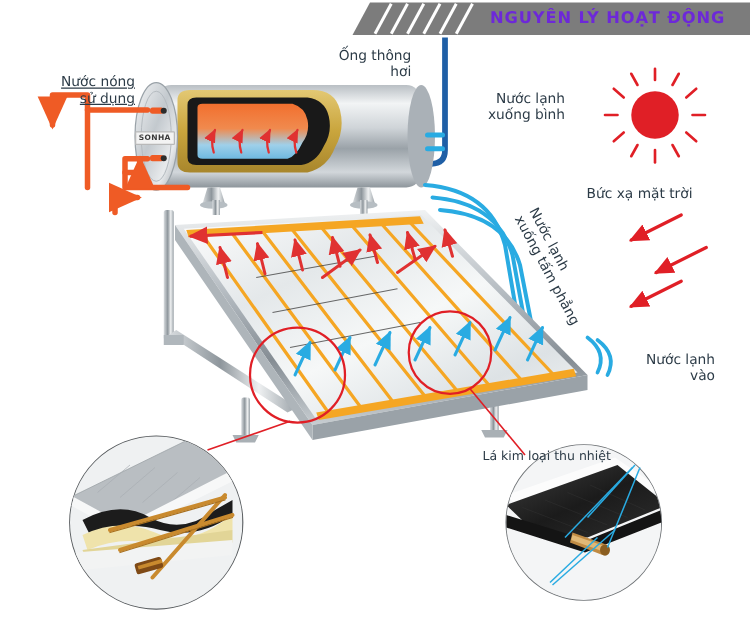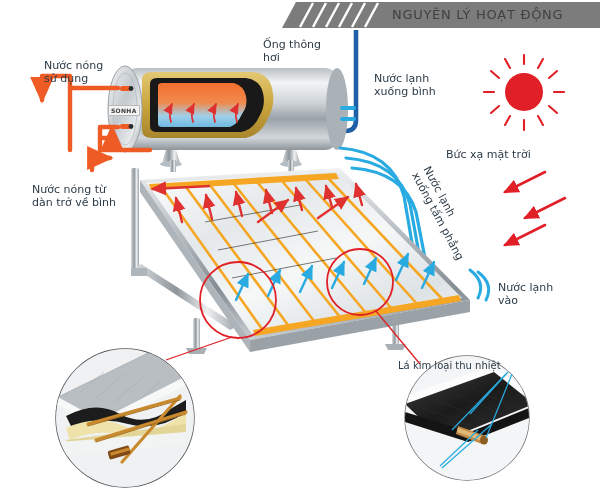--- a/index.html
+++ b/index.html
@@ -1,23 +1,23 @@
 <!DOCTYPE html>
 <html><head>
 <meta charset="utf-8">
 <style>
   html,body{margin:0;padding:0;background:#ffffff;}
   body{width:600px;height:504px;position:relative;overflow:hidden;
        font-family:"DejaVu Sans","Liberation Sans",sans-serif;}
   #stage{position:absolute;left:0;top:0;width:600px;height:504px;background:#fff;}
   #stage svg{position:absolute;left:0;top:0;}
   .lbl{position:absolute;color:#2c3b47;font-size:11px;line-height:13px;
-       text-align:left;white-space:pre-line;font-family:"DejaVu Sans","Liberation Sans",sans-serif;}
-  .lbl.sm{font-size:10px;line-height:12px;margin-left:12px;}
-  #banner-text{position:absolute;color:#404040;font-size:13px;font-weight:normal;
+       text-align:right;white-space:pre-line;font-family:"DejaVu Sans","Liberation Sans",sans-serif;}
+  .lbl.sm{font-size:10px;line-height:12px;}
+  #banner-text{position:absolute;color:#6d28d9;font-size:13px;font-weight:bold;
        letter-spacing:.7px;white-space:nowrap;}
   .rot{transform-origin:left top;}
   .sonha{position:absolute;background:#f3f3f3;border:1px solid #b9b9b9;
        color:#3a3a3a;font-size:6px;font-weight:bold;letter-spacing:.3px;
        padding:1px 2px;border-radius:1px;}
 </style>
 </head>
 <body>
 
 <div id="stage">
@@ -342,25 +342,23 @@
       <line x1="452" y1="430" x2="506" y2="374"></line>
       <line x1="486" y1="438" x2="512" y2="374"></line>
       <line x1="440" y1="466" x2="478" y2="430"></line>
       <line x1="442" y1="468" x2="492" y2="424"></line>
     </g>
   </g>
 </svg>
 
 <div id="banner-text" style="left:392px;top:7px;">NGUYÊN LÝ HOẠT ĐỘNG</div>
 
-<div class="lbl" style="left:44px;top:59px;width:82px;">Nước nóng
+<div class="lbl" style="left:26px;top:59px;width:82px;text-decoration:underline;">Nước nóng
 sử dụng</div>
 
-<div class="lbl" style="left:32px;top:183px;width:100px;">Nước nóng từ
-dàn trở về bình</div>
 
 <div class="lbl" style="left:263px;top:38px;width:66px;">Ống thông
 hơi</div>
 
 <div class="lbl" style="left:374px;top:72px;width:78px;">Nước lạnh
 xuống bình</div>
 
 <div class="lbl rot" style="left:432px;top:164px;width:110px;
      transform:rotate(62deg);text-align:left;">Nước lạnh
 xuống tấm phẳng</div>

